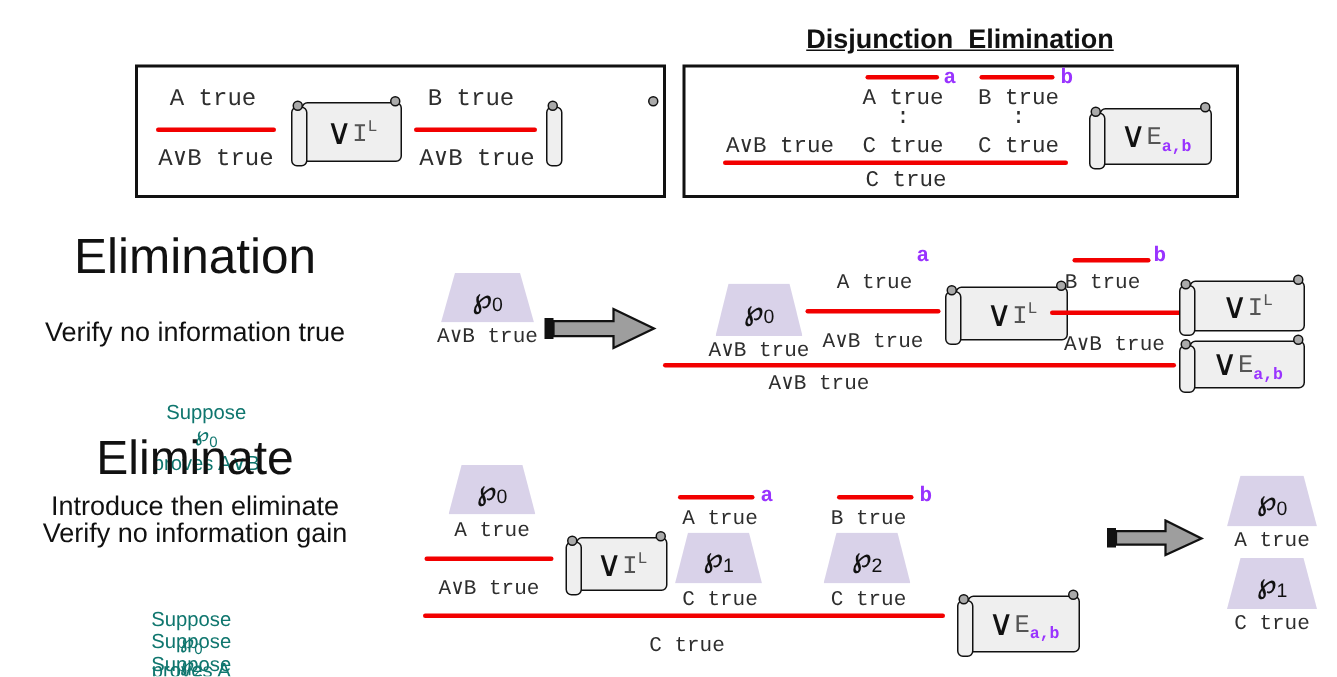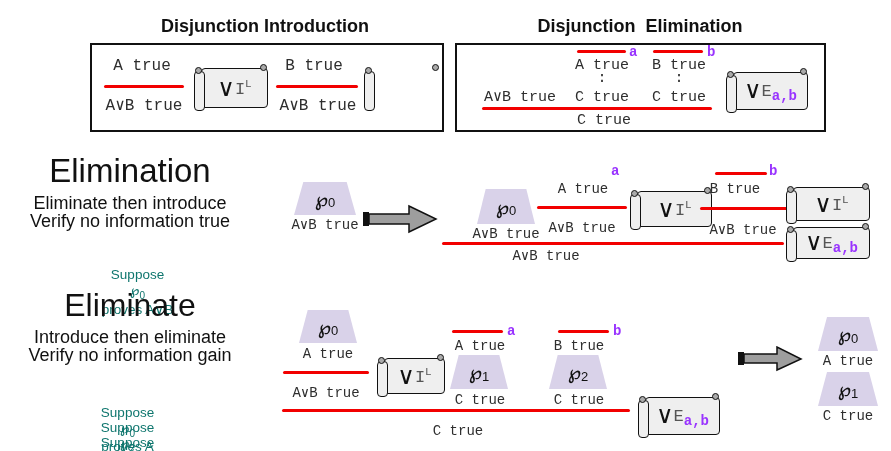--- a/index.html
+++ b/index.html
@@ -35,31 +35,30 @@
         background:var(--scroll-gray,#efefef);border:1.6px solid #111;border-radius:4px;
         display:flex;align-items:center;justify-content:center;}
   .scroll .roll{position:absolute;left:0;top:5px;bottom:-3px;width:9px;
         background:var(--scroll-gray,#efefef);border:1.6px solid #111;border-radius:4px;}
   .scroll .dot{position:absolute;width:5px;height:5px;border:1.3px solid #111;border-radius:50%;background:#aaa;}
   .scroll .dot-tr{right:1px;top:-2px;}
   .scroll .dot-roll{left:1px;top:1px;}
   .slabel{font-family:"Liberation Mono","DejaVu Sans Mono",monospace;color:#555;font-size:17px;white-space:nowrap;}
   .slabel .vee{font-family:"DejaVu Sans",sans-serif;color:#111;font-size:24px;line-height:1;vertical-align:-2px;}
   .slabel sup{font-size:11px;}
-  .slabel sub{font-size:14px;text-align:center;}
+  .slabel sub{font-size:11px;text-align:center;}
   .slabel .purple{color:var(--hyp-purple,#9933ff);font-weight:bold;}
   .arrow{position:absolute;}
 </style>
 </head>
 <body>
 
 <div class="stage">
 
-  <div class="boxtitle" style="left:100px;top:16px;width:330px;">Disjunction Introduction</div>
-  <div class="boxtitle" style="left:458px;top:16px;width:364px;">Disjunction  Elimination</div>
+  <div class="boxtitle" style="left:458px;top:16px;width:364px;text-decoration:underline;">Disjunction  Elimination</div>
 
   <div class="rulebox" style="left:90px;top:43px;width:350px;height:85px;"></div>
   <div class="rulebox" style="left:455px;top:43px;width:367px;height:85px;"></div>
 
   <div class="mt s16" style="left:100px;top:58px;width:84px;">A true</div>
   <div class="rl" style="left:104px;top:85px;width:80px;"></div>
   <div class="mt s16" style="left:96px;top:98px;width:96px;">A∨B true</div>
   <div class="scroll" style="left:194px;top:66px;width:74px;height:42px;">
     <span class="body">
       <span class="slabel"><span class="vee">∨</span><span>I</span><sup>L</sup></span>
@@ -94,21 +93,20 @@
   <div class="scroll" style="left:726px;top:70px;width:82px;height:40px;">
     <span class="body">
       <span class="slabel"><span class="vee">∨</span><span>E</span><sub class="purple">a,b</sub></span>
     </span>
     <span class="roll"></span>
     <span class="dot dot-tr"></span>
     <span class="dot dot-roll"></span>
   </div>
 
   <div class="bigtitle" style="left:8px;top:152px;width:244px;">Elimination</div>
-  <div class="subtitle" style="left:8px;top:193px;width:244px;">Eliminate then introduce</div>
   <div class="subtitle" style="left:8px;top:211px;width:244px;">Verify no information true</div>
   <div class="suppose" style="left:8px;top:252px;width:244px;">
     <span>Suppose</span>
     <span class="wps">℘</span><sub>0</sub>
     <span>proves A∨B</span>
   </div>
 
   <div class="trap" style="left:294px;top:182px;width:62px;height:33px;">
     <span class="wp">℘</span>
       <sub>0</sub>

